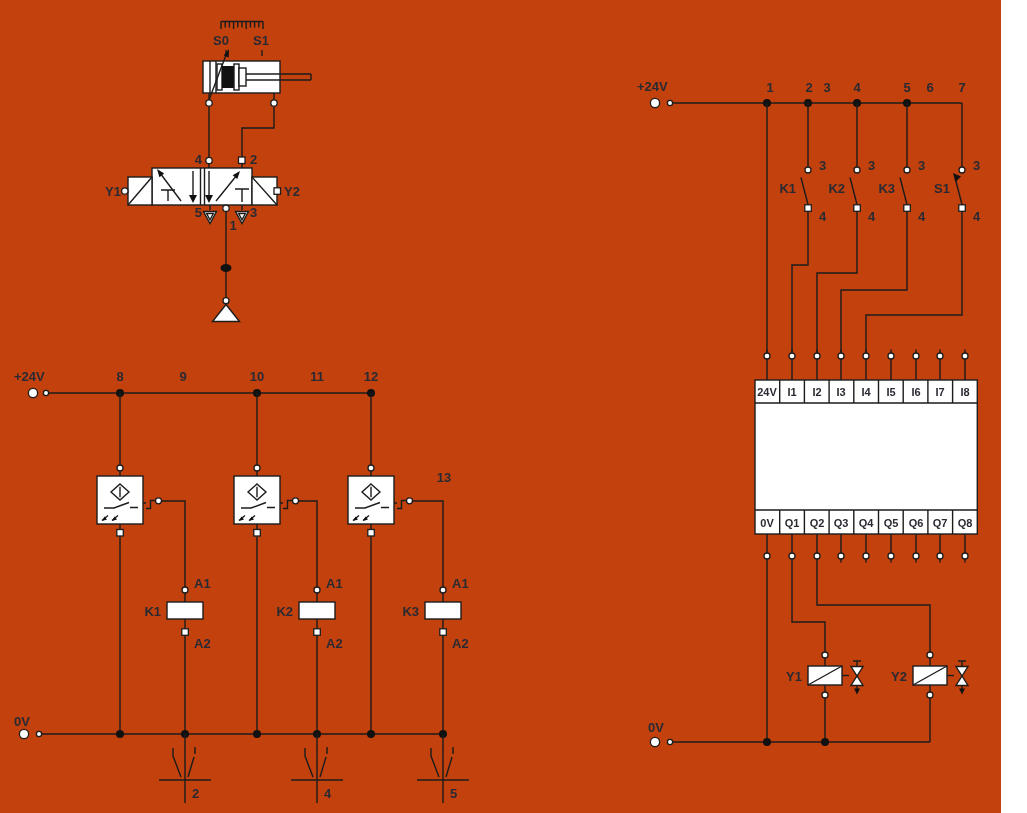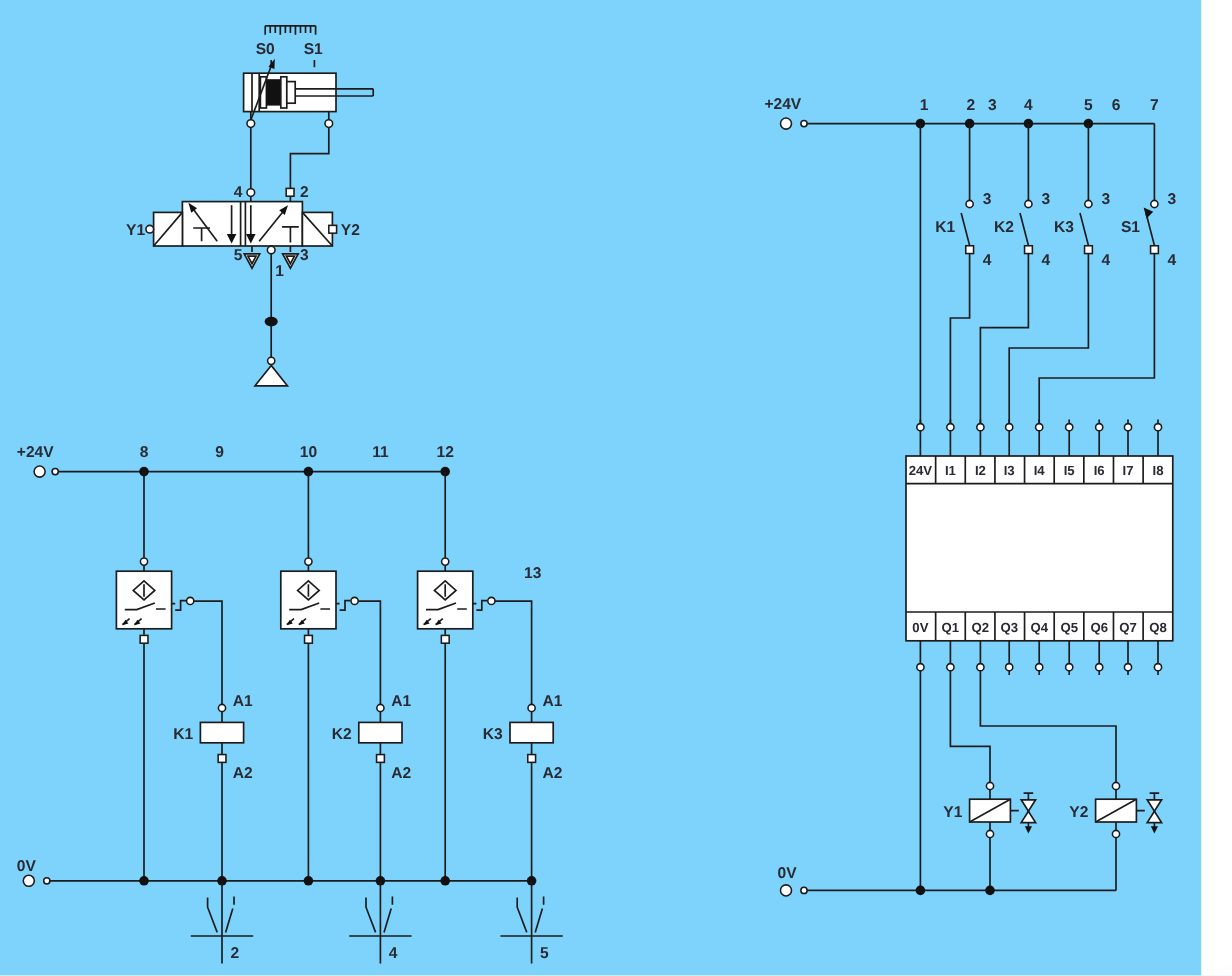--- a/index.html
+++ b/index.html
@@ -1,16 +1,16 @@
 <!DOCTYPE html>
 <html><head>
 <meta charset="utf-8">
 <style>
   html,body{margin:0;padding:0;background:#ffffff;}
-  .stage{position:relative;width:1001px;height:813px;background:#7dd3fc;font-family:"Liberation Sans",sans-serif;}
+  .stage{position:relative;width:1001px;height:813px;background:#c2410c;font-family:"Liberation Sans",sans-serif;}
   svg text{font-family:"Liberation Sans","DejaVu Sans",sans-serif;font-size:13px;font-weight:700;fill:#2a2a33;}
   svg text.cell{font-size:11px;}
   .wire{stroke:#1c1c1c;stroke-width:1.4;fill:none;}
   .comp{stroke:#1c1c1c;stroke-width:1.4;fill:none;}
   .compw{stroke:#1c1c1c;stroke-width:1.4;fill:#ffffff;}
   .term{stroke:#1c1c1c;stroke-width:1.3;fill:#ffffff;}
   .dot{fill:#111111;stroke:none;}
   .blk{fill:#111111;stroke:none;}
 </style>
 </head>

